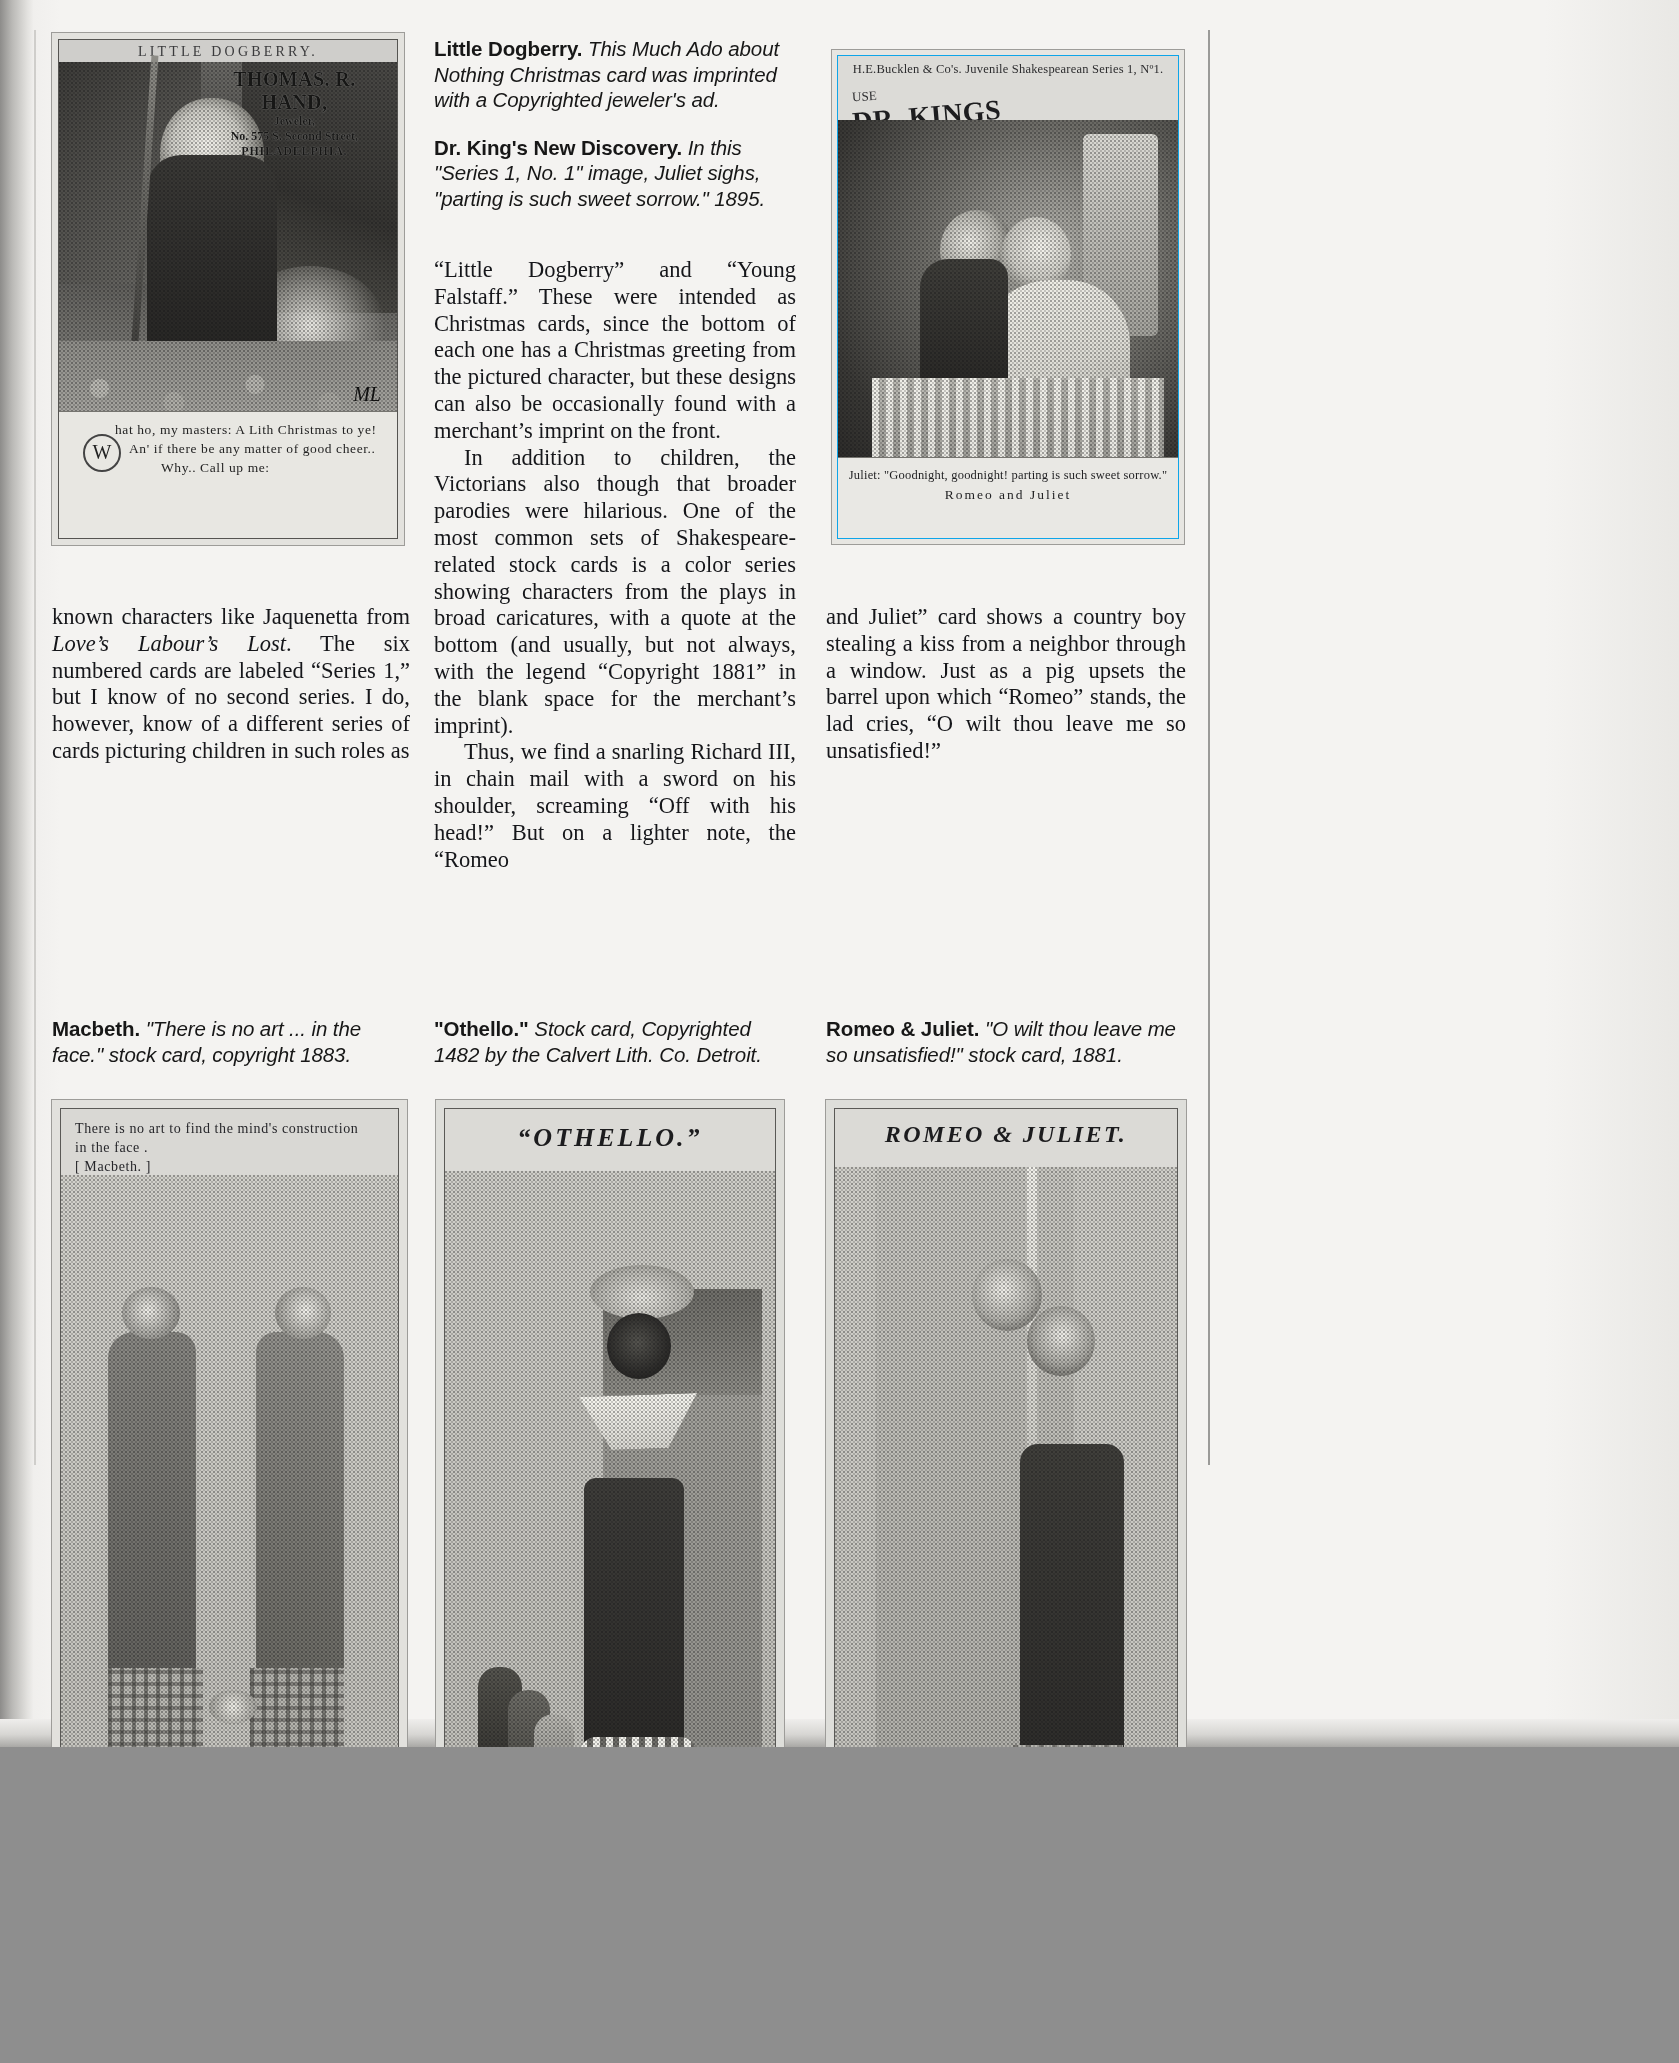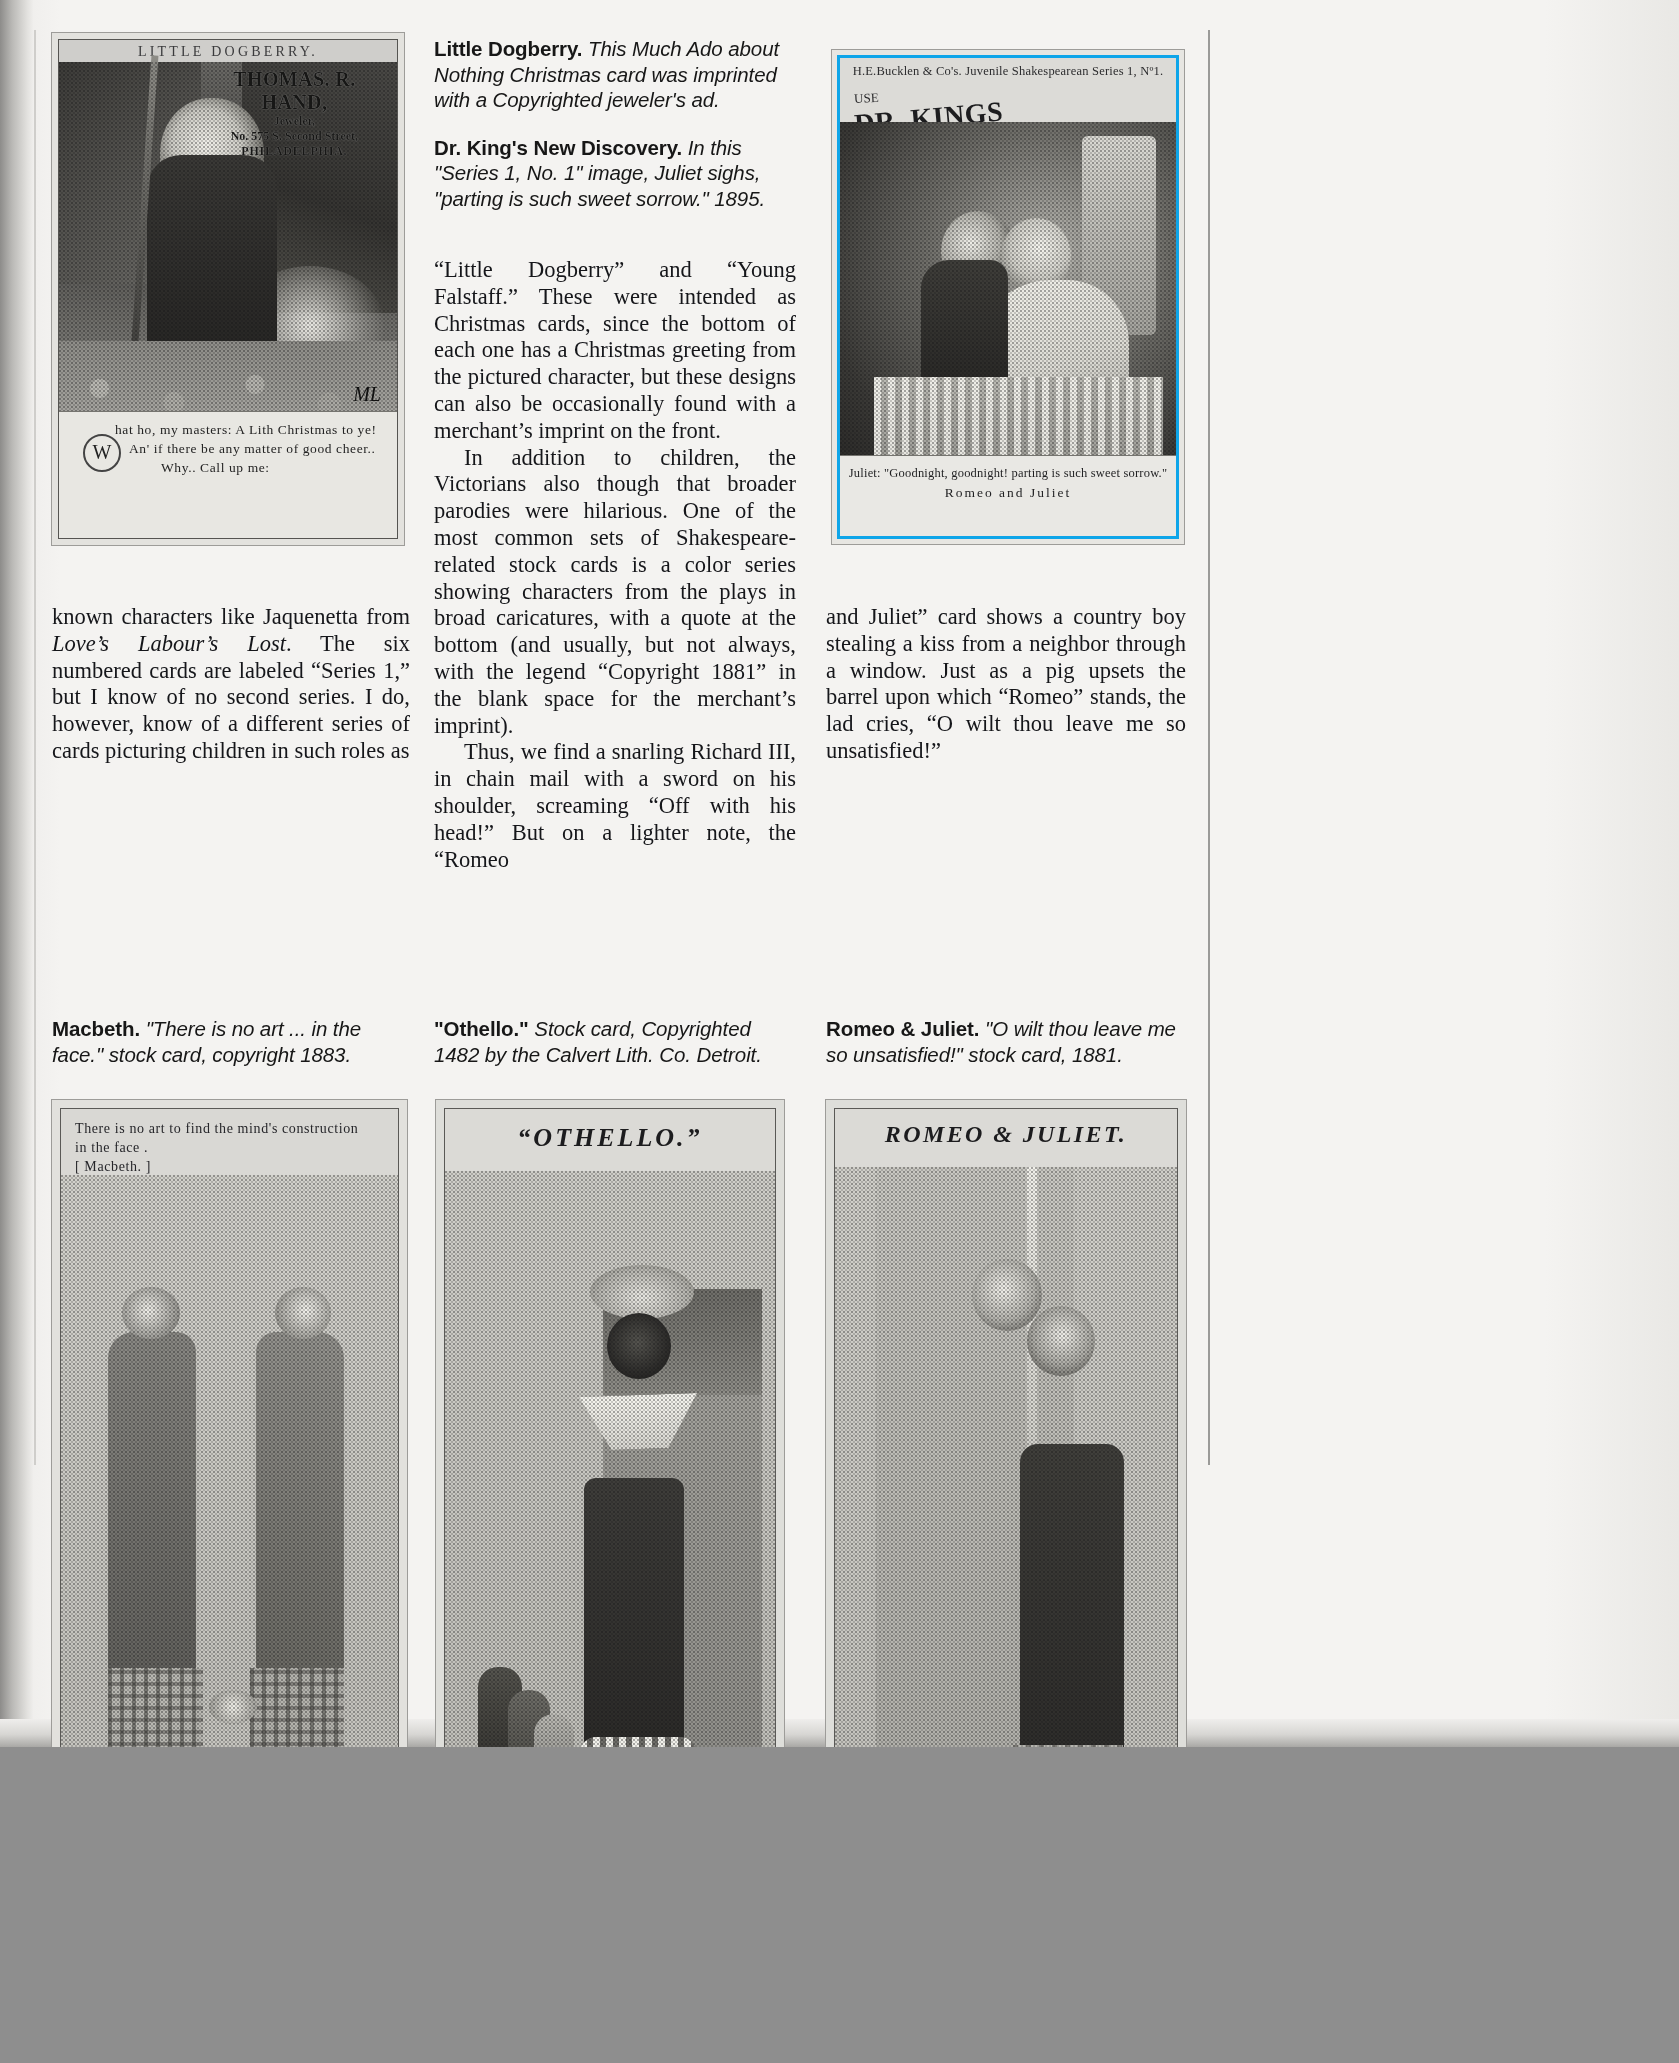--- a/index.html
+++ b/index.html
@@ -232,21 +232,21 @@
     </div>
 
     <div class="body-text" style="margin-top:46px;">
       <p class="noindent">“Little Dogberry” and “Young Falstaff.” These were intended as Christmas cards, since the bottom of each one has a Christmas greeting from the pictured character, but these designs can also be occasionally found with a merchant’s imprint on the front.</p>
       <p>In addition to children, the Victorians also though that broader parodies were hilarious. One of the most common sets of Shakespeare-related stock cards is a color series showing characters from the plays in broad caricatures, with a quote at the bottom (and usually, but not always, with the legend “Copyright 1881” in the blank space for the merchant’s imprint).</p>
       <p>Thus, we find a snarling Richard III, in chain mail with a sword on his shoulder, screaming “Off with his head!” But on a lighter note, the “Romeo</p>
     </div>
   </div>
 
   <div class="card" style="left:832px; top:50px; width:352px; height:494px; background:#e7e6e2;">
-    <div class="card-inner" style="left:5px; right:5px; top:5px; bottom:5px; border:3px solid #0ea5e9; background:#dcdbd7;">
+    <div class="card-inner" style="left:5px; right:5px; top:5px; bottom:5px; border:1px solid #0ea5e9; background:#dcdbd7;">
       <div style="position:absolute; left:0; right:0; top:6px; text-align:center;
                   font-family:'Liberation Serif', serif; font-size:12.5px; color:#2c2c2e; letter-spacing:0.2px;">H.E.Bucklen &amp; Co's. Juvenile Shakespearean Series 1, Nº1.</div>
 
       <div style="position:absolute; left:14px; top:28px; width:58%;">
         <div style="font-family:'Liberation Serif', serif; font-size:13px; color:#2b2b2d; transform:rotate(-3deg);">USE</div>
         <div style="font-family:'Liberation Serif', serif; font-size:28px; font-weight:bold; color:#1d1d1f;
                     transform:rotate(-5deg); margin-top:-2px; letter-spacing:0.5px;">DR. KINGS</div>
         <div style="font-family:'Liberation Serif', serif; font-size:19px; color:#232325;
                     transform:rotate(-5deg); margin-top:2px;">NEW DISCOVERY</div>
         <div style="font-family:'Liberation Serif', serif; font-size:13px; color:#2b2b2d; margin-top:4px; padding-left:34px;">for</div>

